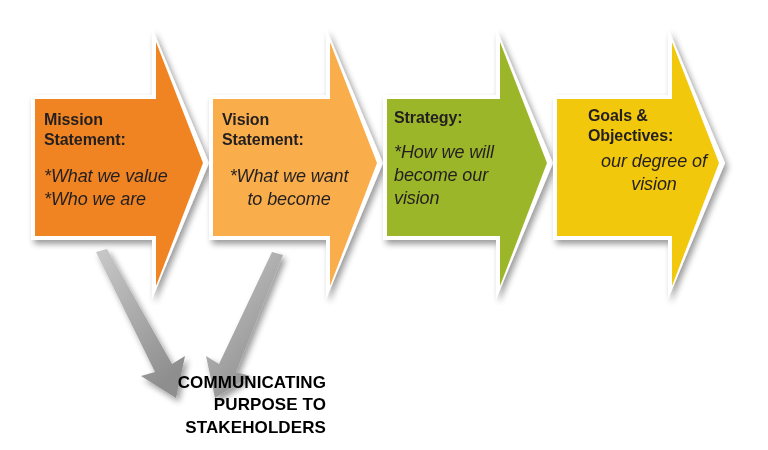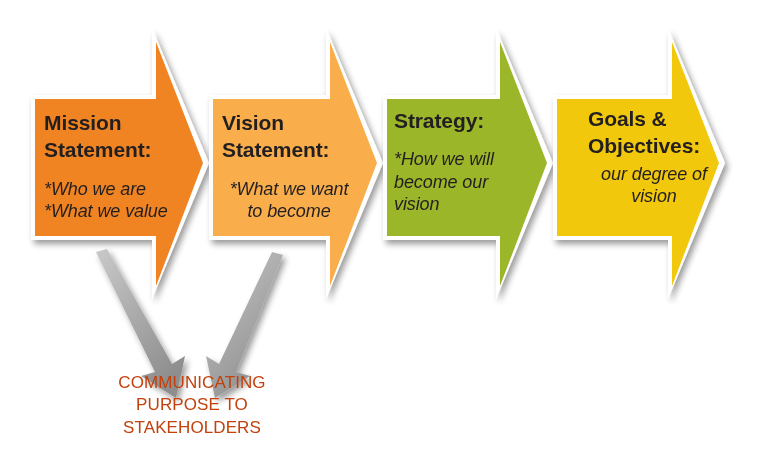--- a/index.html
+++ b/index.html
@@ -27,21 +27,21 @@
     height: 450px;
   }
   .arrow-text {
     position: absolute;
     z-index: 5;
     color: #231f20;
     pointer-events: none;
   }
   .arrow-title {
     font-weight: bold;
-    font-size: 21px;
+    font-size: 16px;
     line-height: 1.28;
     letter-spacing: -0.1px;
   }
   .arrow-body-text {
     font-style: italic;
     font-size: 18px;
     line-height: 1.26;
     letter-spacing: -0.1px;
   }
   
@@ -77,26 +77,26 @@
     text-align: center;
   }
   #text-goals .arrow-title { text-align: left; }
   #text-goals .arrow-body-text { margin-top: 3px; }
 
   #caption {
     position: absolute;
     left: 58px;
     top: 372px;
     width: 268px;
-    text-align: center;
-    font-weight: normal;
+    text-align: right;
+    font-weight: bold;
     font-size: 17px;
     line-height: 1.32;
     letter-spacing: 0.1px;
-    color: #c2410c;
+    color: #000000;
     z-index: 6;
   }
 </style>
 </head>
 <body>
 
 <div id="stage">
 
   <svg id="diagram-svg" viewBox="0 0 768 450">
     <defs>
@@ -148,22 +148,22 @@
       <path d="M 557,99 L 672,99 L 672,42 L 719,163 L 672,286 L 672,236 L 557,236 Z" fill="#F2C80C"></path>
     </g>
   </svg>
 
   <div class="arrow-text" id="text-mission">
     <div class="arrow-title">
       <div>Mission</div>
       <div>Statement:</div>
     </div>
     <div class="arrow-body-text">
+      <div>*What we value</div>
       <div>*Who we are</div>
-      <div>*What we value</div>
     </div>
   </div>
 
   <div class="arrow-text" id="text-vision">
     <div class="arrow-title">
       <div>Vision</div>
       <div>Statement:</div>
     </div>
     <div class="arrow-body-text">
       <div>*What we want</div>

